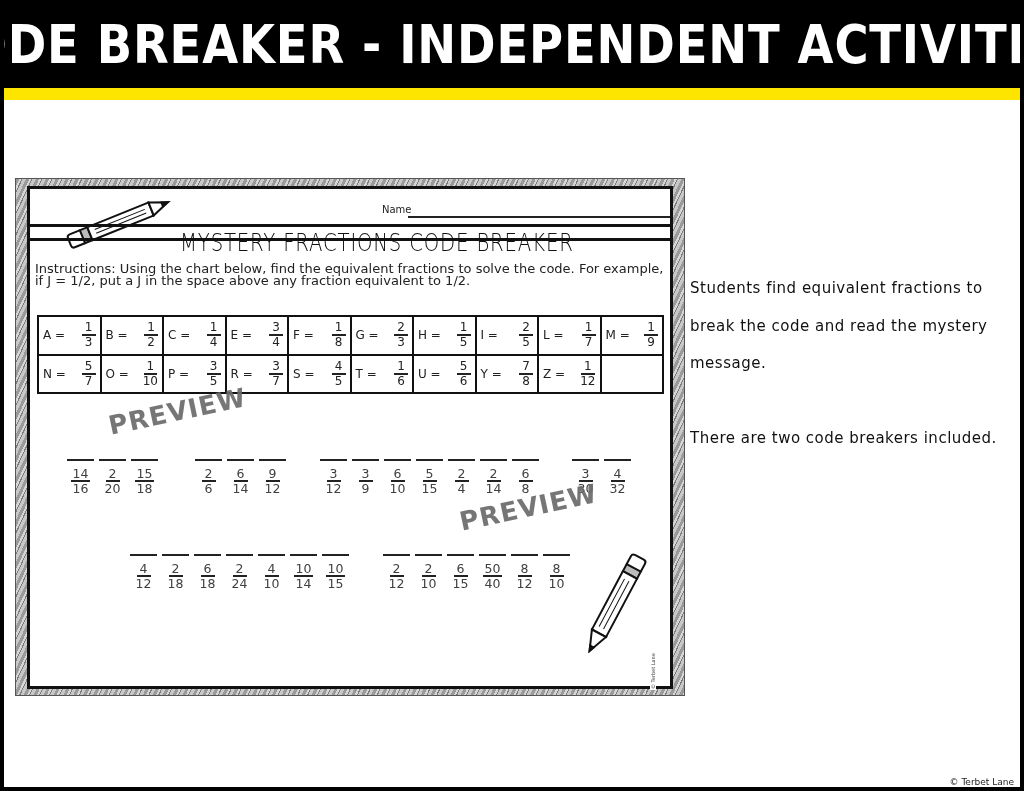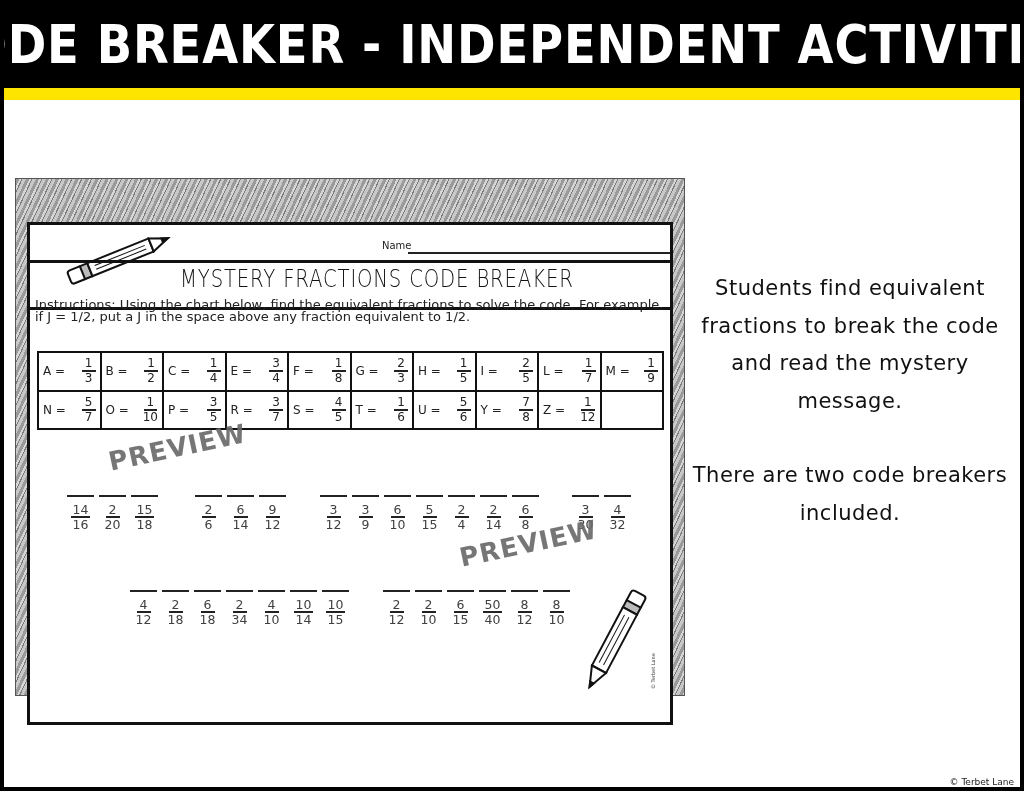--- a/index.html
+++ b/index.html
@@ -16,27 +16,27 @@
   .header-title { color: #fff; font-family: "DejaVu Sans", sans-serif; font-weight: bold;
     font-size: 54px; letter-spacing: 1px; transform: scaleX(0.86); white-space: nowrap;
     text-transform: uppercase; }
   .yellow-band { position: absolute; left: 0; top: 88px; width: 1024px; height: 12px; background: #fde500; }
 
   
   .frame { position: absolute; left: 15px; top: 178px; width: 670px; height: 518px;
     background: repeating-linear-gradient(115deg, #9a9a9a 0 3px, #d6d6d6 3px 5px, #7c7c7c 5px 6px, #c8c8c8 6px 9px);
     border: 1px solid #555; }
   .page { position: absolute; left: 27px; top: 186px; width: 646px; height: 503px; background: #fff;
-    border: 3px solid #111; margin-top: 36px; }
+    border: 3px solid #111; }
 
   .name-row { position: absolute; left: 0; top: 0; width: 100%; height: 35px; }
   .name-label { position: absolute; left: 352px; top: 15px; font-size: 10px; color: #222; }
   .name-line { position: absolute; left: 378px; top: 27px; width: 262px; border-bottom: 2px solid #222; }
 
-  .title-row { position: absolute; left: 0; top: 35px; width: 100%; height: 50px;
+  .title-row { position: absolute; left: 0; top: 35px; width: 100%; height: 17px;
     border-top: 3px solid #111; border-bottom: 3px solid #111; }
   .title-text { position: absolute; left: 150px; top: 2px; font-size: 24px; letter-spacing: 1px;
     font-family: "DejaVu Sans", sans-serif; font-weight: 300; transform: scaleX(0.82); transform-origin: left;
     color: #111; white-space: nowrap; text-transform: uppercase; }
 
   .instructions { position: absolute; left: 5px; top: 74px; width: 630px; font-size: 13px; line-height: 12px; color: #222; }
 
   
   .pencil1 { position: absolute; left: 30px; top: 6px; }
   .pencil2 { position: absolute; left: 548px; top: 358px; }
@@ -56,22 +56,22 @@
   .code-frac { display: flex; flex-direction: column; align-items: center; font-size: 12.5px; line-height: 13px; color: #404040; }
   .code-frac .num { border-bottom: 2px solid #222; padding: 0 2px; min-width: 14px; text-align: center; }
 
   .preview { position: absolute; font-size: 26px; font-weight: bold; color: #6b6b6b; opacity: 0.92;
     letter-spacing: 1px; transform: rotate(-12deg); transform-origin: left center; white-space: nowrap; }
 
   .page-copyright { position: absolute; left: 650px; top: 690px; font-size: 5px; color: #333;
     transform: rotate(-90deg); transform-origin: left top; white-space: nowrap; background: #fff; padding: 0 1px; }
 
   
-  .desc { position: absolute; left: 690px; top: 270px; width: 320px; text-align: center;
-    font-size: 21px; line-height: 37.5px; color: #111; letter-spacing: 0.5px; }
+  .desc { position: absolute; left: 690px; top: 270px; width: 320px; text-align: left;
+    font-size: 15px; line-height: 37.5px; color: #111; letter-spacing: 0.5px; }
   .desc p + p { margin-top: 37px; }
 
   .copyright { position: absolute; right: 10px; bottom: 4px; font-size: 9px; color: #222; }
 </style>
 </head>
 <body>
 
 <div class="header">
   <div class="header-title">Code Breaker - Independent Activities</div>
 </div>
@@ -424,21 +424,21 @@
           <div class="blank"></div>
       <div class="code-frac">
         <span class="num">6</span>
         <span class="den">18</span>
       </div>
         </div>
         <div class="code-item">
           <div class="blank"></div>
       <div class="code-frac">
         <span class="num">2</span>
-        <span class="den">34</span>
+        <span class="den">24</span>
       </div>
         </div>
         <div class="code-item">
           <div class="blank"></div>
       <div class="code-frac">
         <span class="num">4</span>
         <span class="den">10</span>
       </div>
         </div>
         <div class="code-item">

